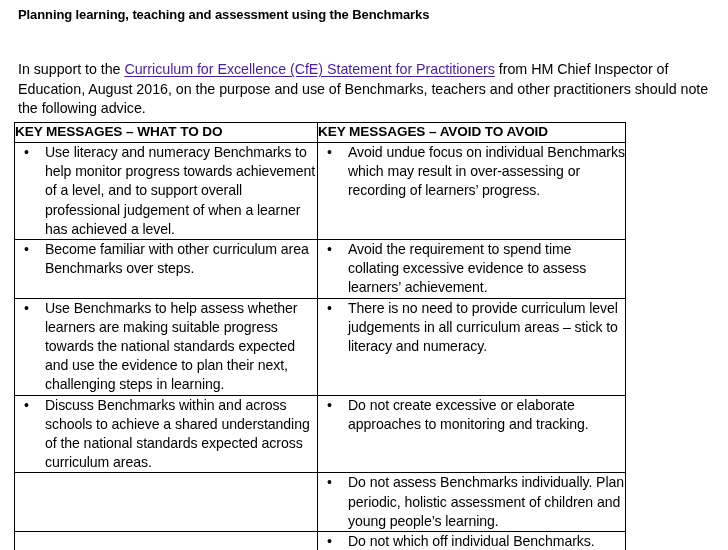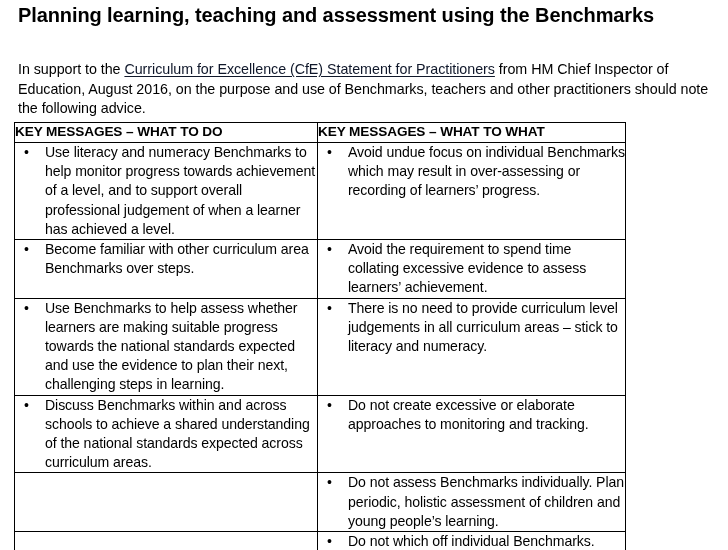--- a/index.html
+++ b/index.html
@@ -18,37 +18,37 @@
     position: relative;
     width: 728px;
     height: 550px;
     box-sizing: border-box;
     padding: 0;
   }
   .doc-title {
     position: absolute;
     left: 18px;
     top: 6px;
-    font-size: 20px;
+    font-size: 13px;
     font-weight: bold;
     letter-spacing: -0.1px;
     line-height: 18px;
     white-space: nowrap;
   }
   .intro {
     position: absolute;
     left: 18px;
     top: 46px;
     width: 694px;
     font-size: 14.3px;
     line-height: 19.5px;
     letter-spacing: -0.05px;
   }
   .intro a {
-    color: #0f172a;
+    color: #4c1d95;
     text-decoration: underline;
     text-underline-offset: 1.5px;
   }
   .kmtable {
     position: absolute;
     left: 14px;
     top: 122px;
     width: 611px;
     border-collapse: collapse;
     table-layout: fixed;
@@ -106,21 +106,21 @@
   <p class="intro"><span>In support to the </span><a href="#">Curriculum for Excellence (CfE) Statement for Practitioners</a><span> from HM Chief Inspector of Education, August 2016, on the purpose and use of Benchmarks, teachers and other practitioners should note the following advice.</span></p>
 
   <table class="kmtable">
     <colgroup>
       <col class="col-do">
       <col class="col-avoid">
     </colgroup>
     <thead>
       <tr>
         <th class="hdr">KEY MESSAGES – WHAT TO DO</th>
-        <th class="hdr">KEY MESSAGES – WHAT TO WHAT</th>
+        <th class="hdr">KEY MESSAGES – AVOID TO AVOID</th>
       </tr>
     </thead>
     <tbody>
 
       <tr>
         <td class="cell">
           <ul class="bl">
             <li><span class="bullet">•</span><span>Use literacy and numeracy Benchmarks to help monitor progress towards achievement of a level, and to support overall professional judgement of when a learner has achieved a level.</span></li>
           </ul>
         </td>

